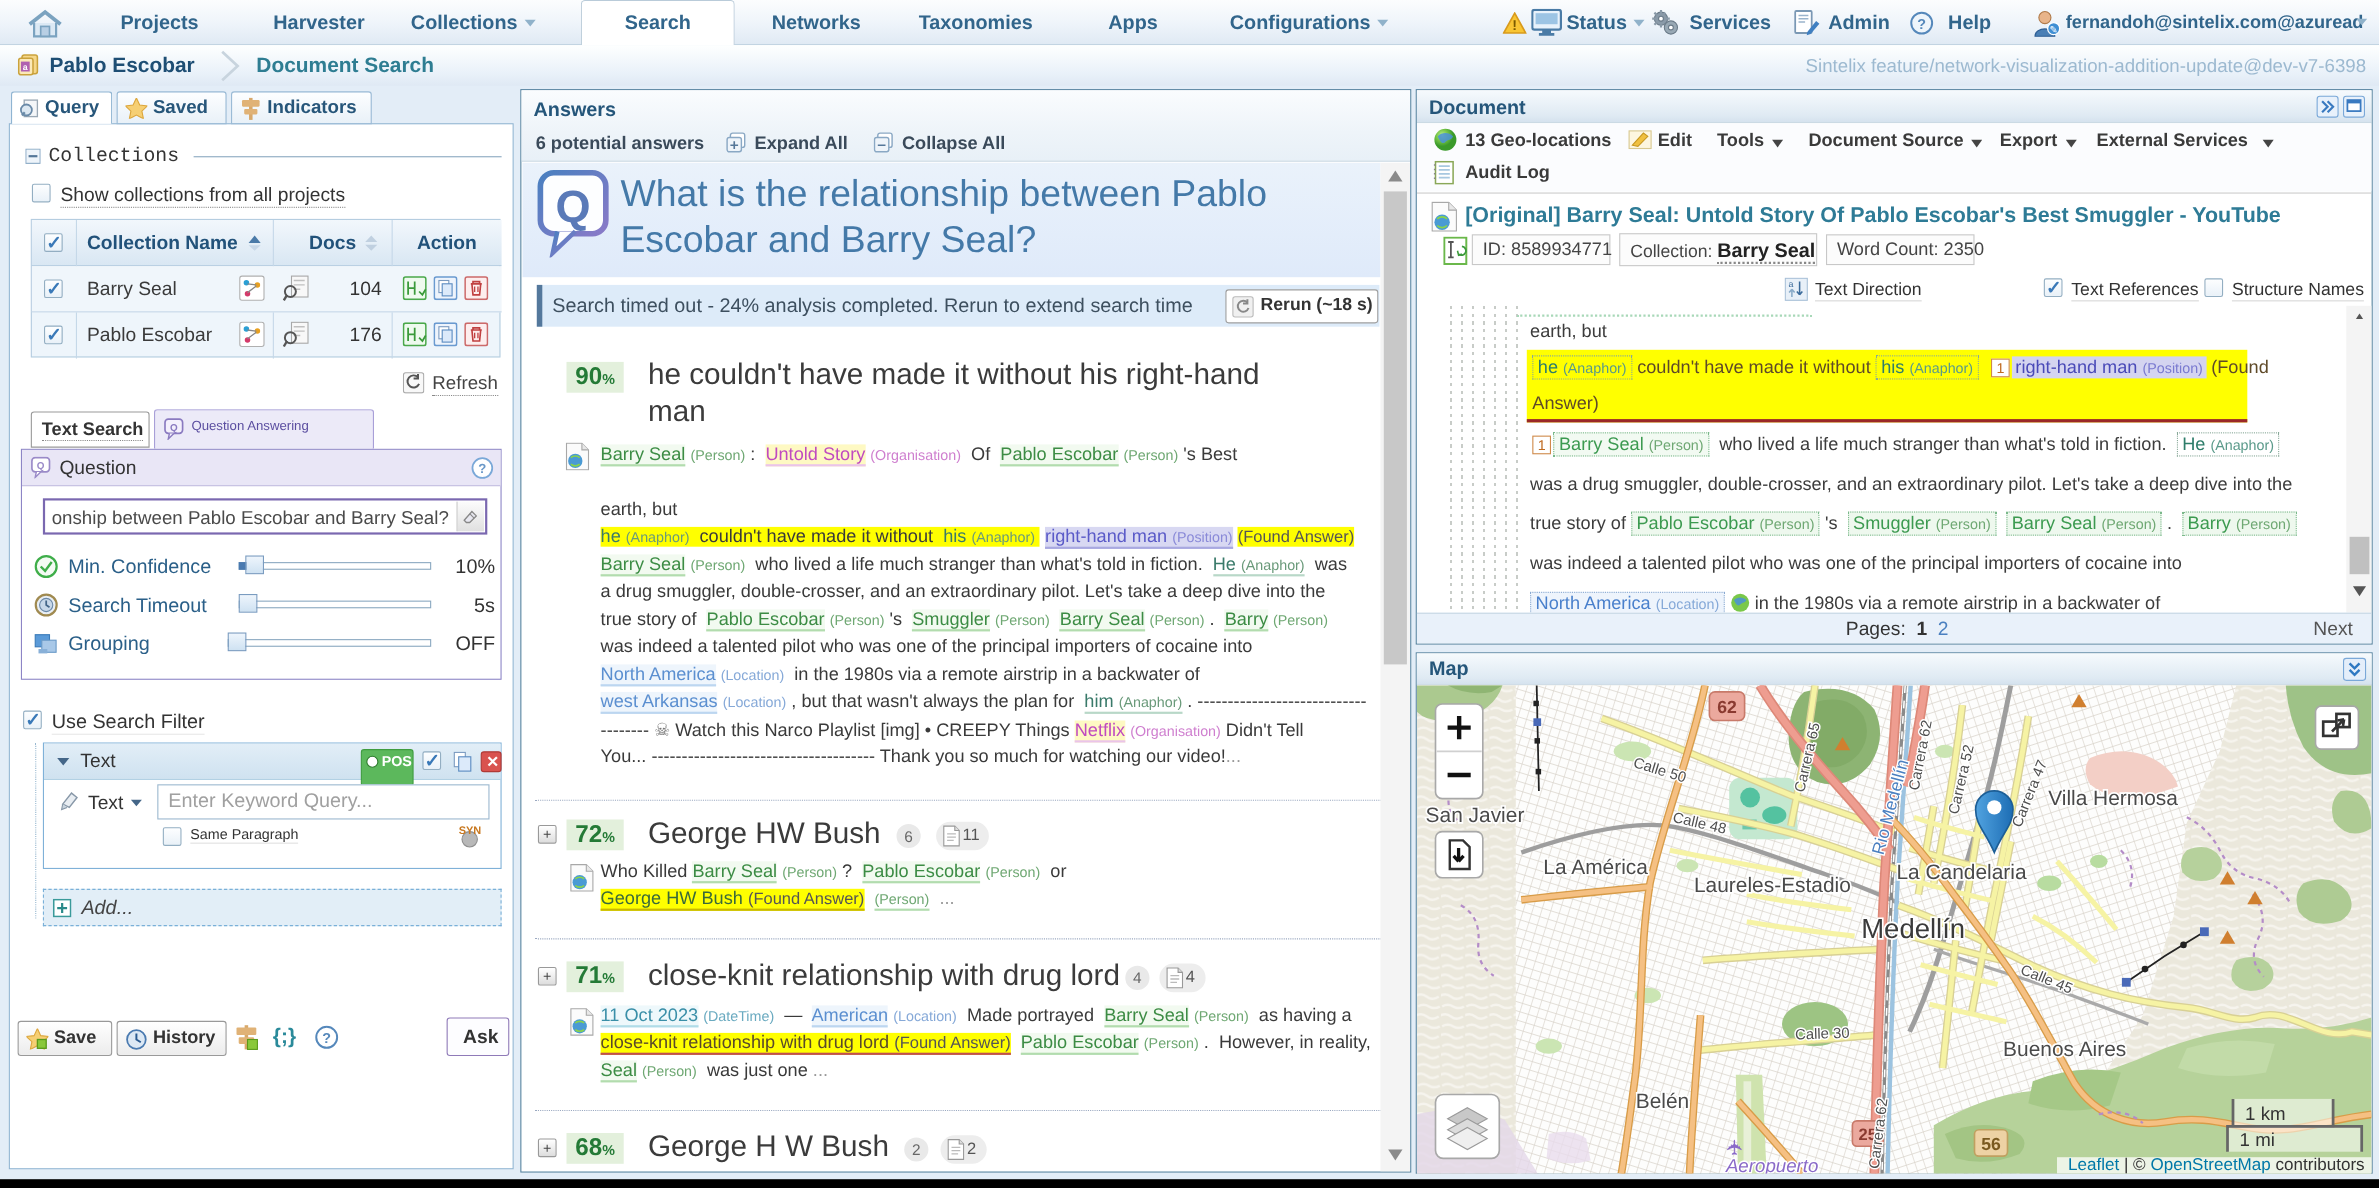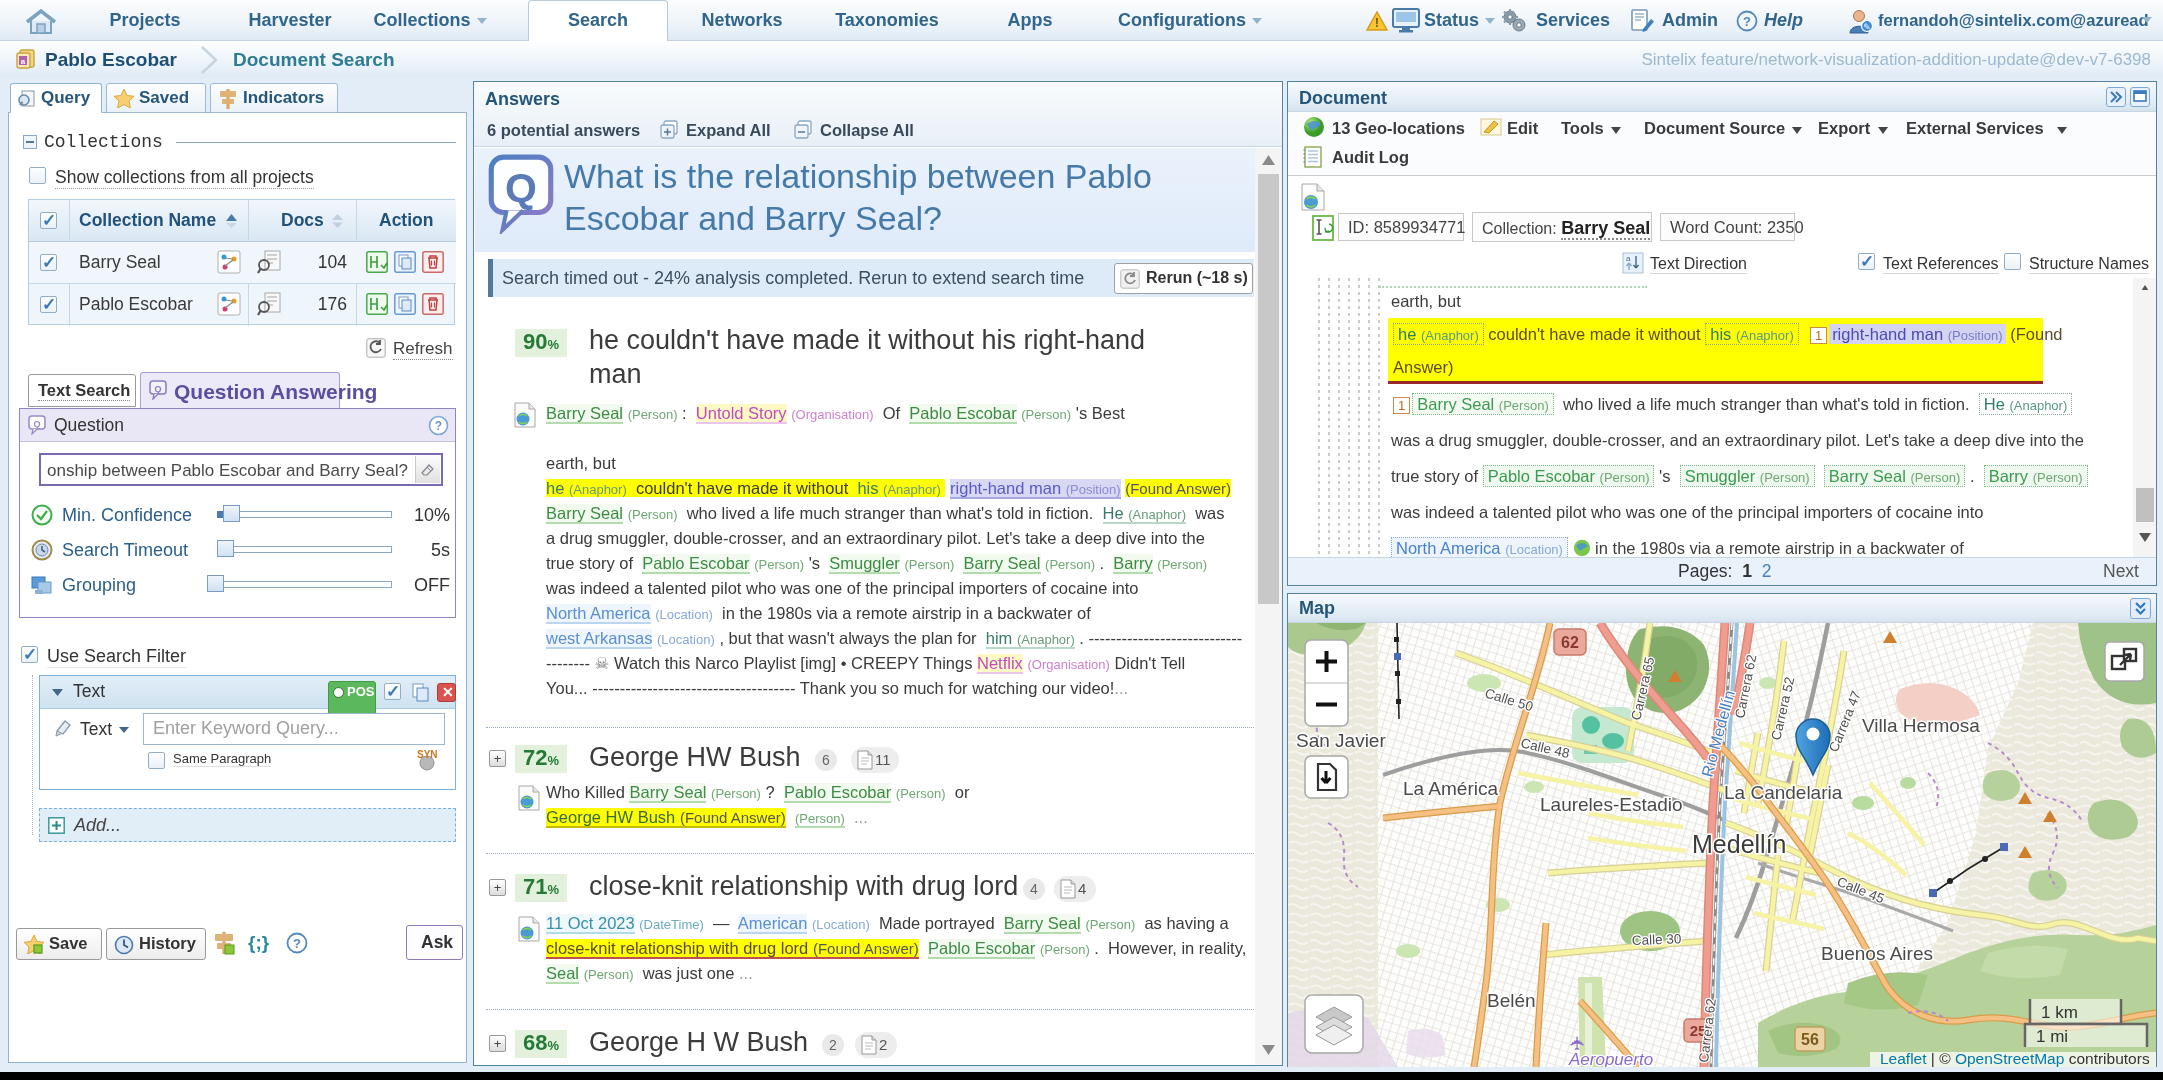--- a/index.html
+++ b/index.html
@@ -91,21 +91,21 @@
  <svg class="abs" style="left:1630px;top:9px" width="26" height="24" viewBox="0 0 26 24">
   <rect x="2" y="1" width="15" height="20" rx="1" fill="#fff" stroke="#7a98b4" stroke-width="1.6"></rect>
   <path d="M5 5h9M5 8h9M5 11h6" stroke="#9ab4cc" stroke-width="1.4"></path>
   <path d="M13 20 L21 10 L24 12.5 L16 22 L12.5 23 Z" fill="#3f7fc1"></path>
  </svg>
  <div class="navitem" style="left:1662px;width:64px;text-align:left;">Admin</div>
  <svg class="abs" style="left:1736px;top:10px" width="22" height="22" viewBox="0 0 22 22">
   <circle cx="11" cy="11" r="9.5" fill="#eef5fb" stroke="#5588bb" stroke-width="1.8"></circle>
   <text x="11" y="16" font-size="13" font-weight="bold" text-anchor="middle" fill="#5588bb">?</text>
  </svg>
- <div class="navitem" style="left:1764px;width:46px;text-align:left;font-style:italic;">Help</div>
+ <div class="navitem" style="left:1764px;width:46px;text-align:right;">Help</div>
  <svg class="abs" style="left:1847px;top:8px" width="27" height="26" viewBox="0 0 27 26">
   <circle cx="12" cy="8" r="5.5" fill="#e8b48a" stroke="#b07a4a" stroke-width="1"></circle>
   <path d="M3 25 C3 16 21 16 21 25 Z" fill="#4a7fb5" stroke="#2f5f95" stroke-width="1"></path>
   <circle cx="20" cy="18" r="5.5" fill="#3f8fd4" stroke="#fff" stroke-width="1.2"></circle>
   <text x="20" y="22" font-size="9" text-anchor="middle" fill="#fff">✎</text>
  </svg>
  <div class="navitem" style="left:1878px;width:252px;text-align:left;font-size:16.5px;">fernandoh@sintelix.com@azuread</div>
  <span class="caret abs" style="left:2136px;top:17px"></span>
 </div>
 
@@ -251,21 +251,21 @@
 
  <div class="abs" style="left:20px;top:291px;width:108px;height:33px;background:#fff;border:1px solid #999;border-radius:3px 3px 0 0;">
   <div class="t" style="left:9px;top:6px;font-size:16.5px;font-weight:bold;color:#333;border-bottom:1px dotted #888;">Text Search</div>
  </div>
  <div class="abs" style="left:132px;top:289px;width:200px;height:36px;background:#eceaf8;border:1px solid #a89fd8;border-bottom:none;border-radius:3px 3px 0 0;">
   <svg class="abs" style="left:8px;top:7px" width="20" height="20" viewBox="0 0 20 20">
           <rect x="1" y="1" width="16" height="13" rx="3" fill="#f4f0fc" stroke="#8a7ac0" stroke-width="1.5"></rect>
           <path d="M5 14 L4 19 L9 14" fill="#f4f0fc" stroke="#8a7ac0" stroke-width="1.3"></path>
           <text x="9" y="11.5" font-size="9" font-weight="bold" text-anchor="middle" fill="#8a7ac0">Q</text>
         </svg>
-  <div class="t" style="left:33px;top:7px;font-size:21px;font-weight:bold;color:#5b4ea0;">Question Answering</div>
+  <div class="t" style="left:33px;top:7px;font-size:12px;font-weight:normal;color:#5b4ea0;">Question Answering</div>
  </div>
 
  <div class="abs" style="left:11px;top:325px;width:437px;height:210px;border:1px solid #8d85c6;background:#fff;">
   <div class="abs" style="left:0;top:0;width:435px;height:33px;background:#e9e6f6;border-bottom:1px solid #c5bfe2;"></div>
   <svg class="abs" style="left:8px;top:6px" width="20" height="20" viewBox="0 0 20 20">
           <rect x="1" y="1" width="16" height="13" rx="3" fill="#fff" stroke="#9a8ac8" stroke-width="1.5"></rect>
           <path d="M5 14 L4 19 L9 14" fill="#fff" stroke="#9a8ac8" stroke-width="1.3"></path>
           <text x="9" y="11.5" font-size="9" font-weight="bold" text-anchor="middle" fill="#9a8ac8">Q</text>
         </svg>
   <div class="t" style="left:34px;top:6px;font-size:17.5px;color:#333;">Question</div>
@@ -572,20 +572,21 @@
         <path d="M2 4h-1.5M2 8h-1.5M2 12h-1.5M2 16h-1.5" stroke="#888" stroke-width="1.4"></path>
       </svg>
  <div class="t" style="left:44px;top:66px;font-size:16.5px;font-weight:bold;color:#3a3a3a;">Audit Log</div>
  <div class="abs" style="left:0;top:93px;width:868px;height:1px;background:#cccccc;"></div>
  <svg class="abs" style="left:12px;top:101px" width="26" height="28" viewBox="0 0 26 28">
         <path d="M2 1 h15 l7 7 v19 h-22 Z" fill="#fbfbfb" stroke="#a8a8a8"></path>
         <path d="M17 1 v7 h7" fill="#e8e8e8" stroke="#a8a8a8"></path>
         <circle cx="11" cy="19" r="7" fill="#4a9ad4"></circle>
         <path d="M6.5 16 c2.5-2.5 6.5-2.5 9 0 M6.5 22 c2.5 2.5 6.5 2.5 9 0" stroke="#8ad44a" stroke-width="1.6" fill="none"></path>
       </svg>
+ <div class="t" style="left:44px;top:103px;font-size:19.5px;font-weight:bold;color:#2e7b96;">[Original] Barry Seal: Untold Story Of Pablo Escobar's Best Smuggler - YouTube</div>
  <svg class="abs" style="left:24px;top:133px" width="24" height="26" viewBox="0 0 24 26">
         <rect x="1" y="1" width="20" height="24" fill="#fff" stroke="#6ab84a" stroke-width="1.8"></rect>
         <path d="M7 5 v14 M4.5 5 h5 M4.5 19 h5" stroke="#555" stroke-width="1.6"></path>
         <path d="M17 9 a4 4 0 1 1-3 7" fill="none" stroke="#3a9a3a" stroke-width="1.6"></path>
         <path d="M13 13 l1 4 3-1" fill="none" stroke="#3a9a3a" stroke-width="1.4"></path>
       </svg>
  <div class="abs" style="left:50px;top:131px;width:126px;height:28px;border:1px solid #c8c8c8;background:#fcfcfc;">
         <div class="t" style="left:9px;top:4px;font-size:16.5px;color:#444;">ID: 8589934771</div>
       </div>
  <div class="abs" style="left:184px;top:130px;width:180px;height:30px;border:1px solid #c8c8c8;background:#fcfcfc;">

